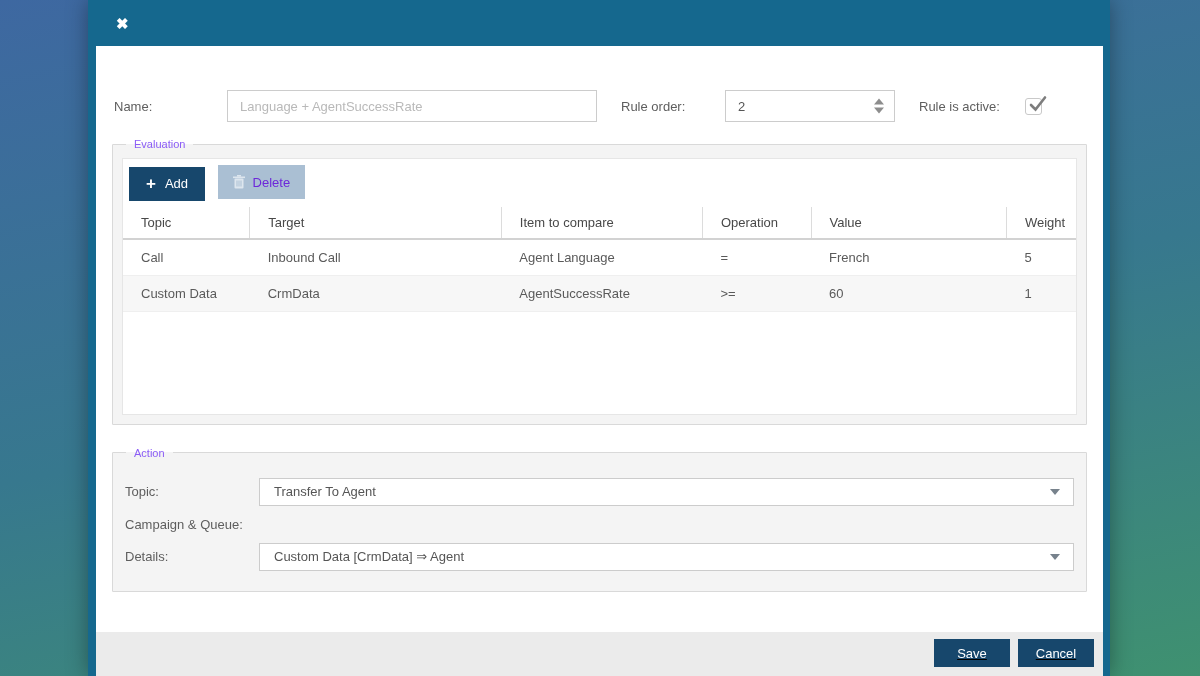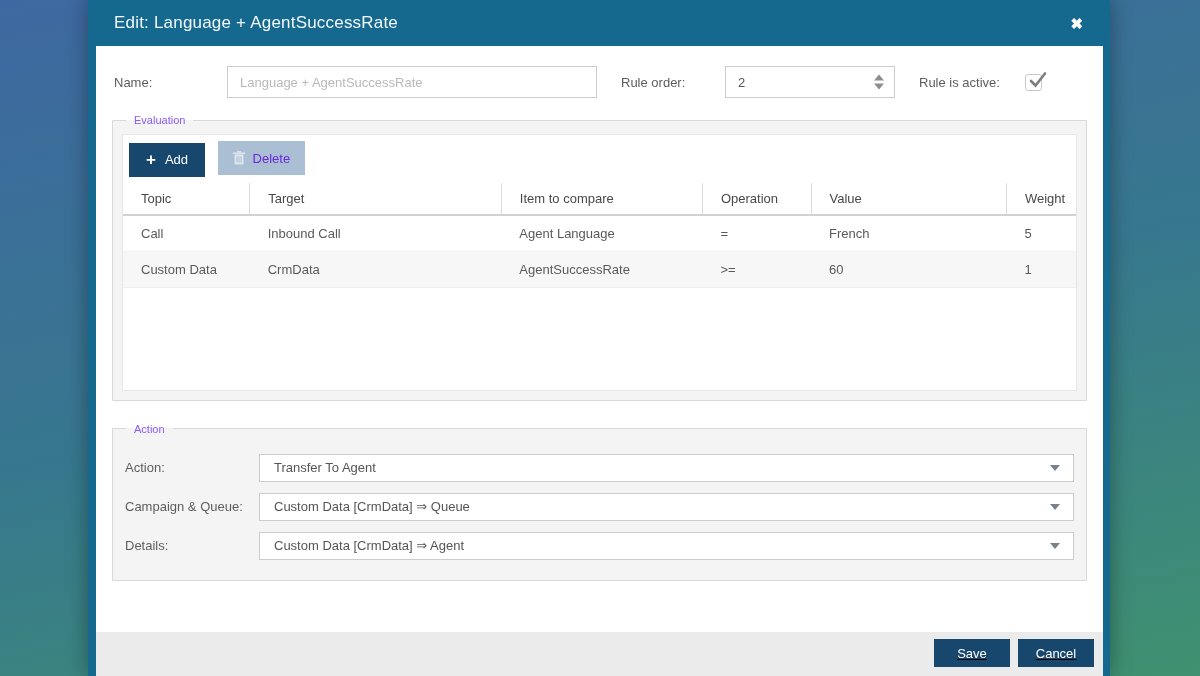--- a/index.html
+++ b/index.html
@@ -21,21 +21,21 @@
   }
   .dialog-header {
     flex:0 0 46px; background:var(--c-header,#15688e); color:#f2f8fb;
     display:flex; align-items:center; padding:0 18px;
   }
   .dialog-title { font-size:17px; flex:1; letter-spacing:.2px; }
   .close-btn {
     background:none; border:none; color:#fff; font-size:15px; font-weight:bold;
     cursor:pointer; padding:4px 2px; line-height:1;
   }
-  .dialog-body { flex:1; padding:14px 16px 0; overflow:hidden; }
+  .dialog-body { flex:1; padding:14px 16px 0; overflow:hidden;margin-top:24px; }
 
   
   .row-top { display:flex; align-items:center; margin:6px 2px 16px; }
   .field-label { font-size:13px; color:#5e5e5e; }
   .lbl-name   { width:113px; }
   .name-input {
     width:370px; height:32px; border:1px solid #ccc; padding:0 12px;
     font-size:13px; color:#6d28d9; font-family:inherit; outline:none;
   }
   .name-input::placeholder { color:#b9b9b9; }
@@ -119,21 +119,20 @@
   }
 </style>
 </head>
 <body>
 
 <div class="backdrop"></div>
 
 <div class="dialog">
 
   <div class="dialog-header">
-    <span class="dialog-title">Edit: Language + AgentSuccessRate</span>
     <button class="close-btn">
       <span>✖</span>
     </button>
   </div>
 
   <div class="dialog-body">
 
     <div class="row-top">
       <span class="field-label lbl-name">Name:</span>
       <input class="name-input" type="text" placeholder="Language + AgentSuccessRate" style="">
@@ -212,33 +211,29 @@
           </tbody>
         </table>
         <div class="grid-empty"></div>
       </div>
     </fieldset>
 
     <fieldset class="group">
       <legend class="group-legend">Action</legend>
 
       <div class="action-row">
-        <span class="action-label">Action:</span>
+        <span class="action-label">Topic:</span>
         <div class="dropdown">
           <span>Transfer To Agent</span>
           <span class="caret"></span>
         </div>
       </div>
 
       <div class="action-row">
         <span class="action-label">Campaign &amp; Queue:</span>
-        <div class="dropdown">
-          <span>Custom Data [CrmData] ⇒ Queue</span>
-          <span class="caret"></span>
-        </div>
       </div>
 
       <div class="action-row">
         <span class="action-label">Details:</span>
         <div class="dropdown">
           <span>Custom Data [CrmData] ⇒ Agent</span>
           <span class="caret"></span>
         </div>
       </div>
     </fieldset>

